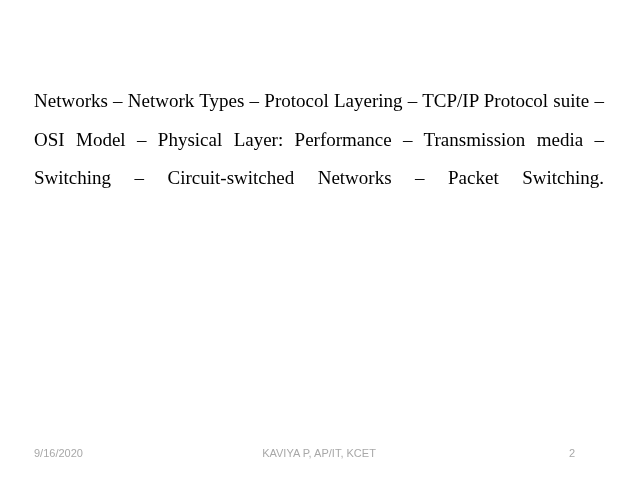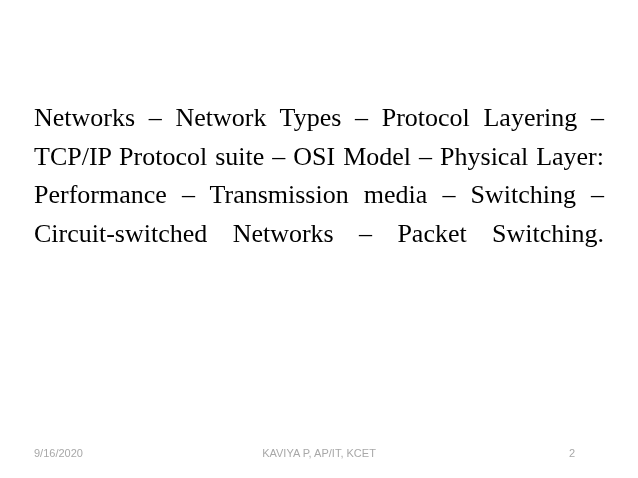--- a/index.html
+++ b/index.html
@@ -35,24 +35,24 @@
     line-height: 34px;
     color: #000000;
     letter-spacing: 0.1px;
     white-space: nowrap;
   }
 
   
   .content-body {
     position: absolute;
     left: 34px;
-    top: 99px;
+    top: 82px;
     width: 570px;
     font-family: "Liberation Serif", serif;
-    font-size: 26px;
+    font-size: 19px;
     line-height: 38.5px;
     color: #000000;
     text-align: justify;
     text-justify: inter-word;
   }
   .content-body .para {
     margin: 0;
     padding: 0;
     text-align: justify;
   }

